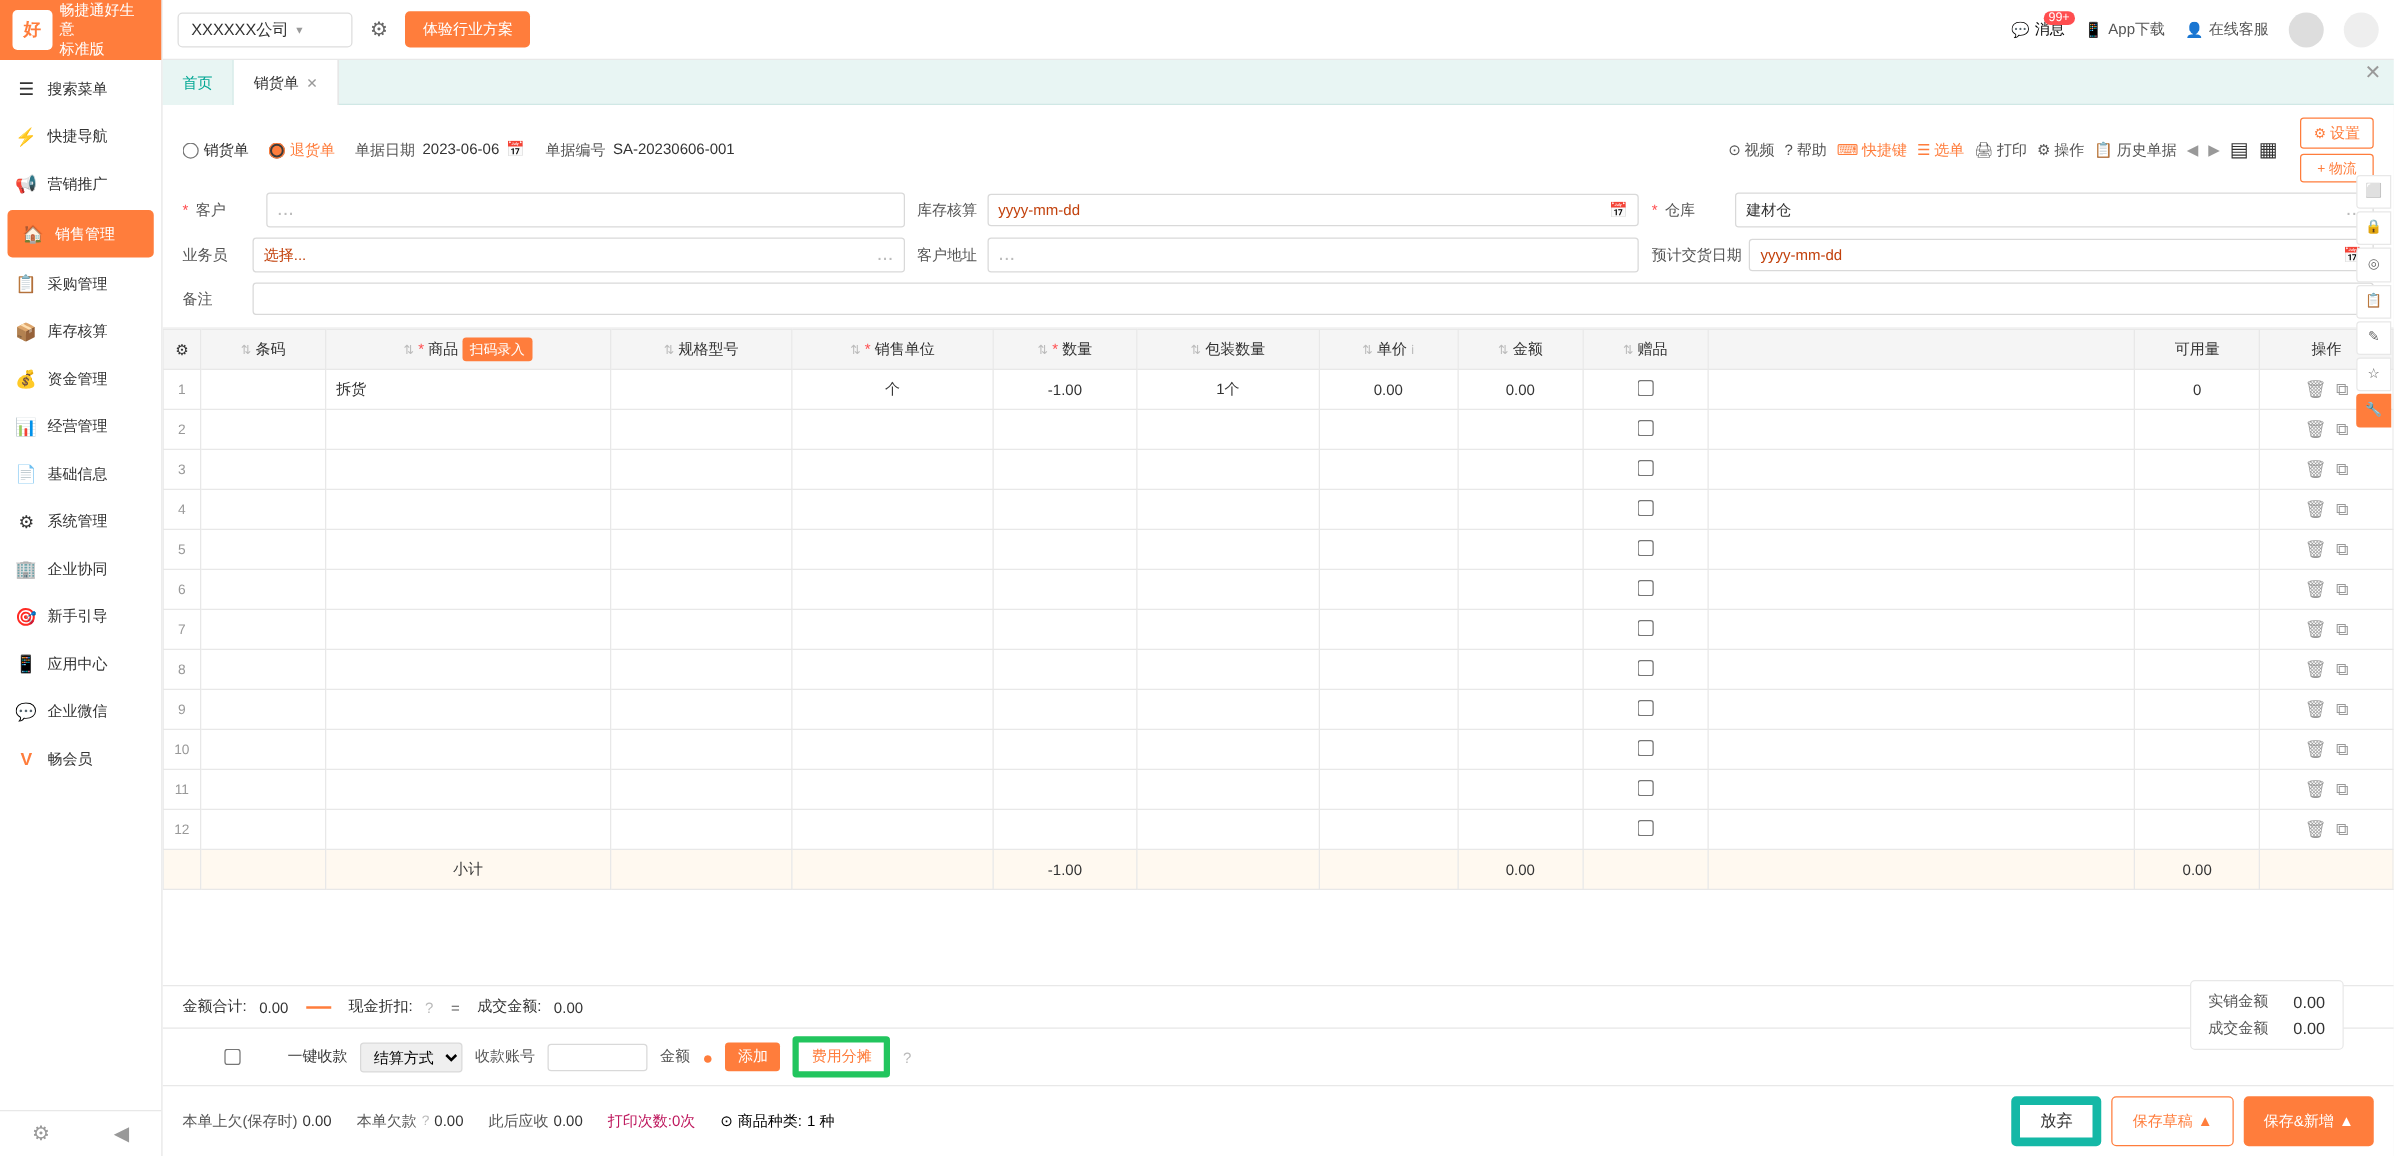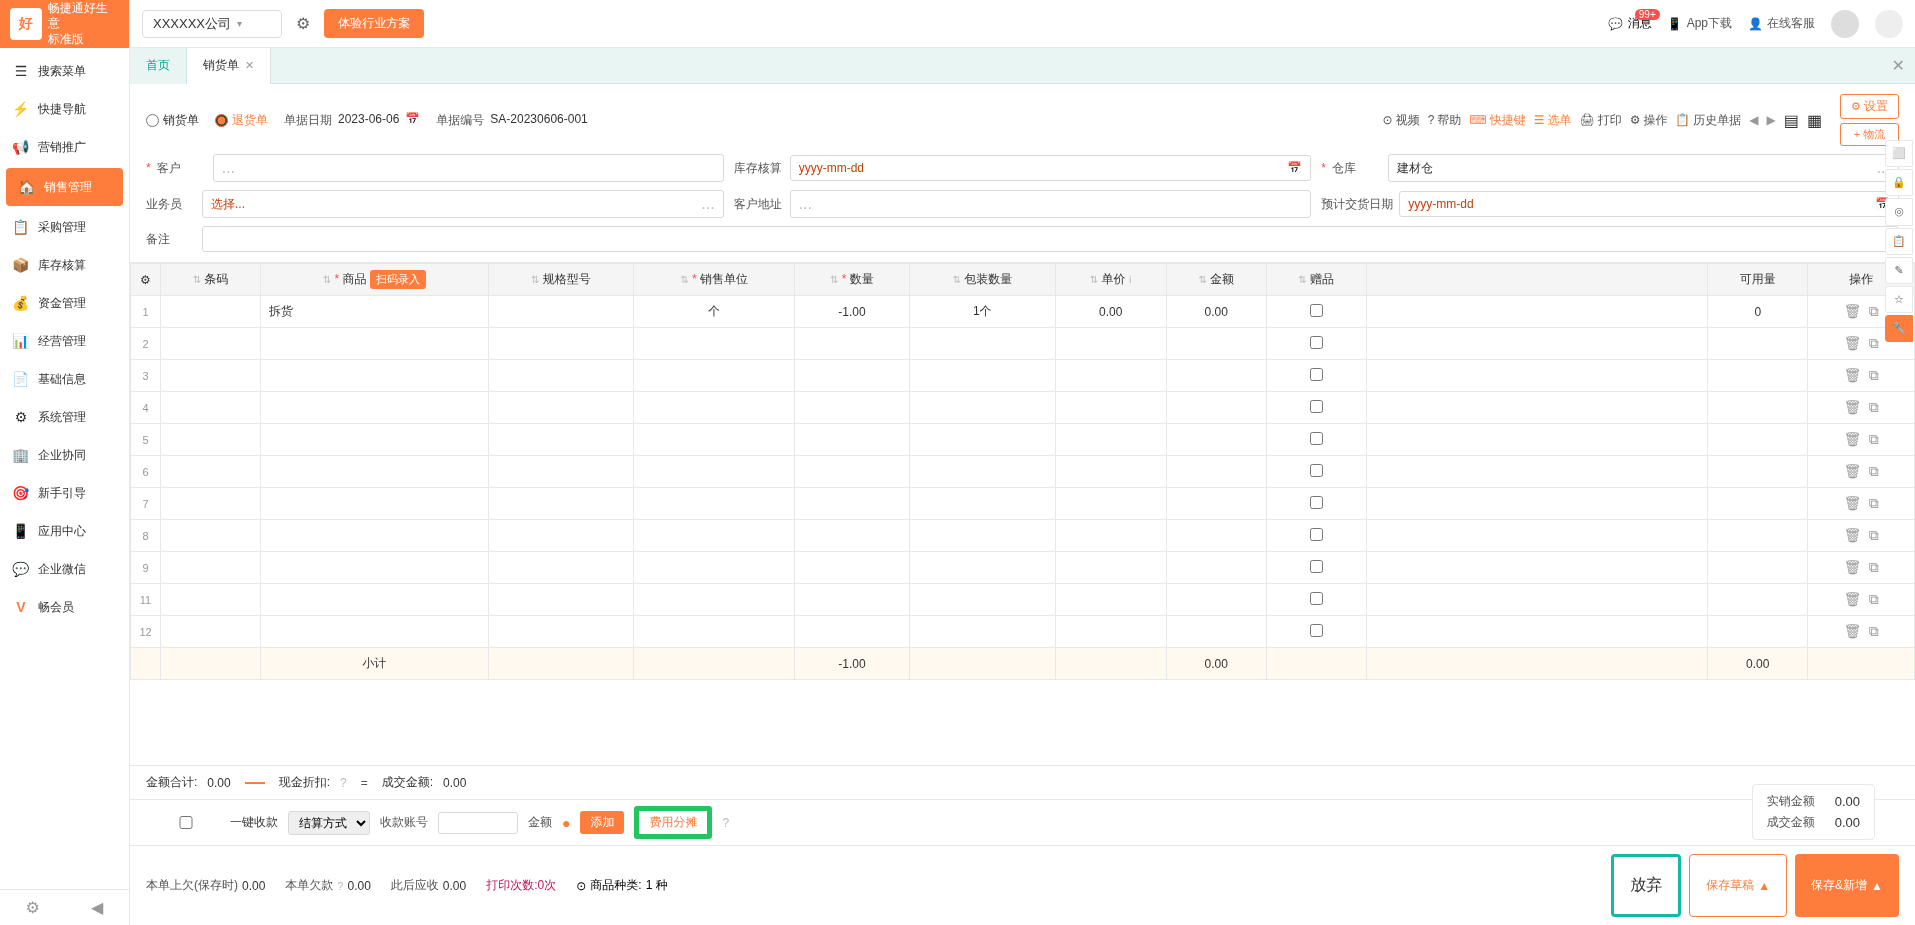--- a/index.html
+++ b/index.html
@@ -49,21 +49,21 @@
     }
     .header-right { margin-left: auto; display: flex; align-items: center; gap: 16px; }
     .header-action { display: flex; align-items: center; gap: 4px; cursor: pointer; color: #555; font-size: 12px; }
     .msg-badge { position: relative; display: flex; align-items: center; gap: 4px; }
     .badge { background: #ff4d4f; color: #fff; border-radius: 10px; padding: 0 4px; font-size: 10px; position: absolute; top: -6px; right: -8px; }
     .avatar { width: 28px; height: 28px; border-radius: 50%; background: #ddd; }
 
     
     .tab-bar {
       position: fixed; left: 130px; top: 48px; right: 0; height: 36px;
-      background: #e8f5f3; display: flex; align-items: center; border-bottom: 1px solid #d0e8e5; z-index: 98;
+      background: #e8f5f3; display: flex; border-bottom: 1px solid #d0e8e5; z-index: 98;
     }
     .tab-home {
       height: 36px; padding: 0 16px; display: flex; align-items: center;
       background: #e8f5f3; color: #00a693; cursor: pointer; font-size: 13px; border-right: 1px solid #d0e8e5;
     }
     .tab-active {
       height: 36px; padding: 0 16px; display: flex; align-items: center; gap: 6px;
       background: #fff; color: #333; cursor: pointer; font-size: 13px; border-right: 1px solid #e0e0e0;
     }
     .tab-close { color: #999; cursor: pointer; font-size: 11px; }
@@ -177,22 +177,22 @@
     .status-bar {
       background: #fff; border-top: 1px solid #e8e8e8;
       padding: 8px 16px; display: flex; align-items: center; gap: 20px;
     }
     .status-item { display: flex; align-items: center; gap: 4px; color: #555; font-size: 12px; }
     .status-item .val { font-weight: 500; color: #333; }
     .print-info { color: #be185d; }
     .product-type { display: flex; align-items: center; gap: 4px; cursor: pointer; }
     .action-btns { margin-left: auto; display: flex; gap: 8px; }
     .discard-btn {
-      border: 3px solid #14b8a6; background: #fff; border-radius: 4px;
-      padding: 18px 16px; cursor: pointer; color: #333; font-size: 16px;
+      border: 7px solid #14b8a6; background: #fff; border-radius: 4px;
+      padding: 4px 16px; cursor: pointer; color: #333; font-size: 13px;
     }
     .draft-btn {
       border: 1px solid #ff7d3c; background: #fff; color: #ff7d3c; border-radius: 4px;
       padding: 6px 16px; cursor: pointer; font-size: 13px; display: flex; align-items: center; gap: 4px;
     }
     .save-new-btn {
       background: #ff7d3c; color: #fff; border: none; border-radius: 4px;
       padding: 6px 16px; cursor: pointer; font-size: 13px; display: flex; align-items: center; gap: 4px;
     }
 
@@ -617,20 +617,38 @@
       <td style="cursor:pointer;"><input type="checkbox" style=""></td>
       <td style="min-width:180px;"></td>
       <td></td>
       <td>
         <span class="op-icon">🗑</span>
         <span class="op-icon">⧉</span>
       </td>
     </tr>
           <tr>
       <td style="color:#999;font-size:11px;">9</td>
+      <td style="cursor:pointer;"></td>
+      <td style="cursor:pointer;text-align:left;padding-left:8px;"></td>
+      <td style="cursor:pointer;"></td>
+      <td style="cursor:pointer;"></td>
+      <td style="cursor:pointer;" class=""></td>
+      <td style="cursor:pointer;"></td>
+      <td style="cursor:pointer;"></td>
+      <td style="cursor:pointer;"></td>
+      <td style="cursor:pointer;"><input type="checkbox" style=""></td>
+      <td style="min-width:180px;"></td>
+      <td></td>
+      <td>
+        <span class="op-icon">🗑</span>
+        <span class="op-icon">⧉</span>
+      </td>
+    </tr>
+          <tr>
+      <td style="color:#999;font-size:11px;">10</td>
       <td style="cursor:pointer;"></td>
       <td style="cursor:pointer;text-align:left;padding-left:8px;"></td>
       <td style="cursor:pointer;"></td>
       <td style="cursor:pointer;"></td>
       <td style="cursor:pointer;" class=""></td>
       <td style="cursor:pointer;"></td>
       <td style="cursor:pointer;"></td>
       <td style="cursor:pointer;"></td>
       <td style="cursor:pointer;"><input type="checkbox" style=""></td>
       <td style="min-width:180px;"></td>

